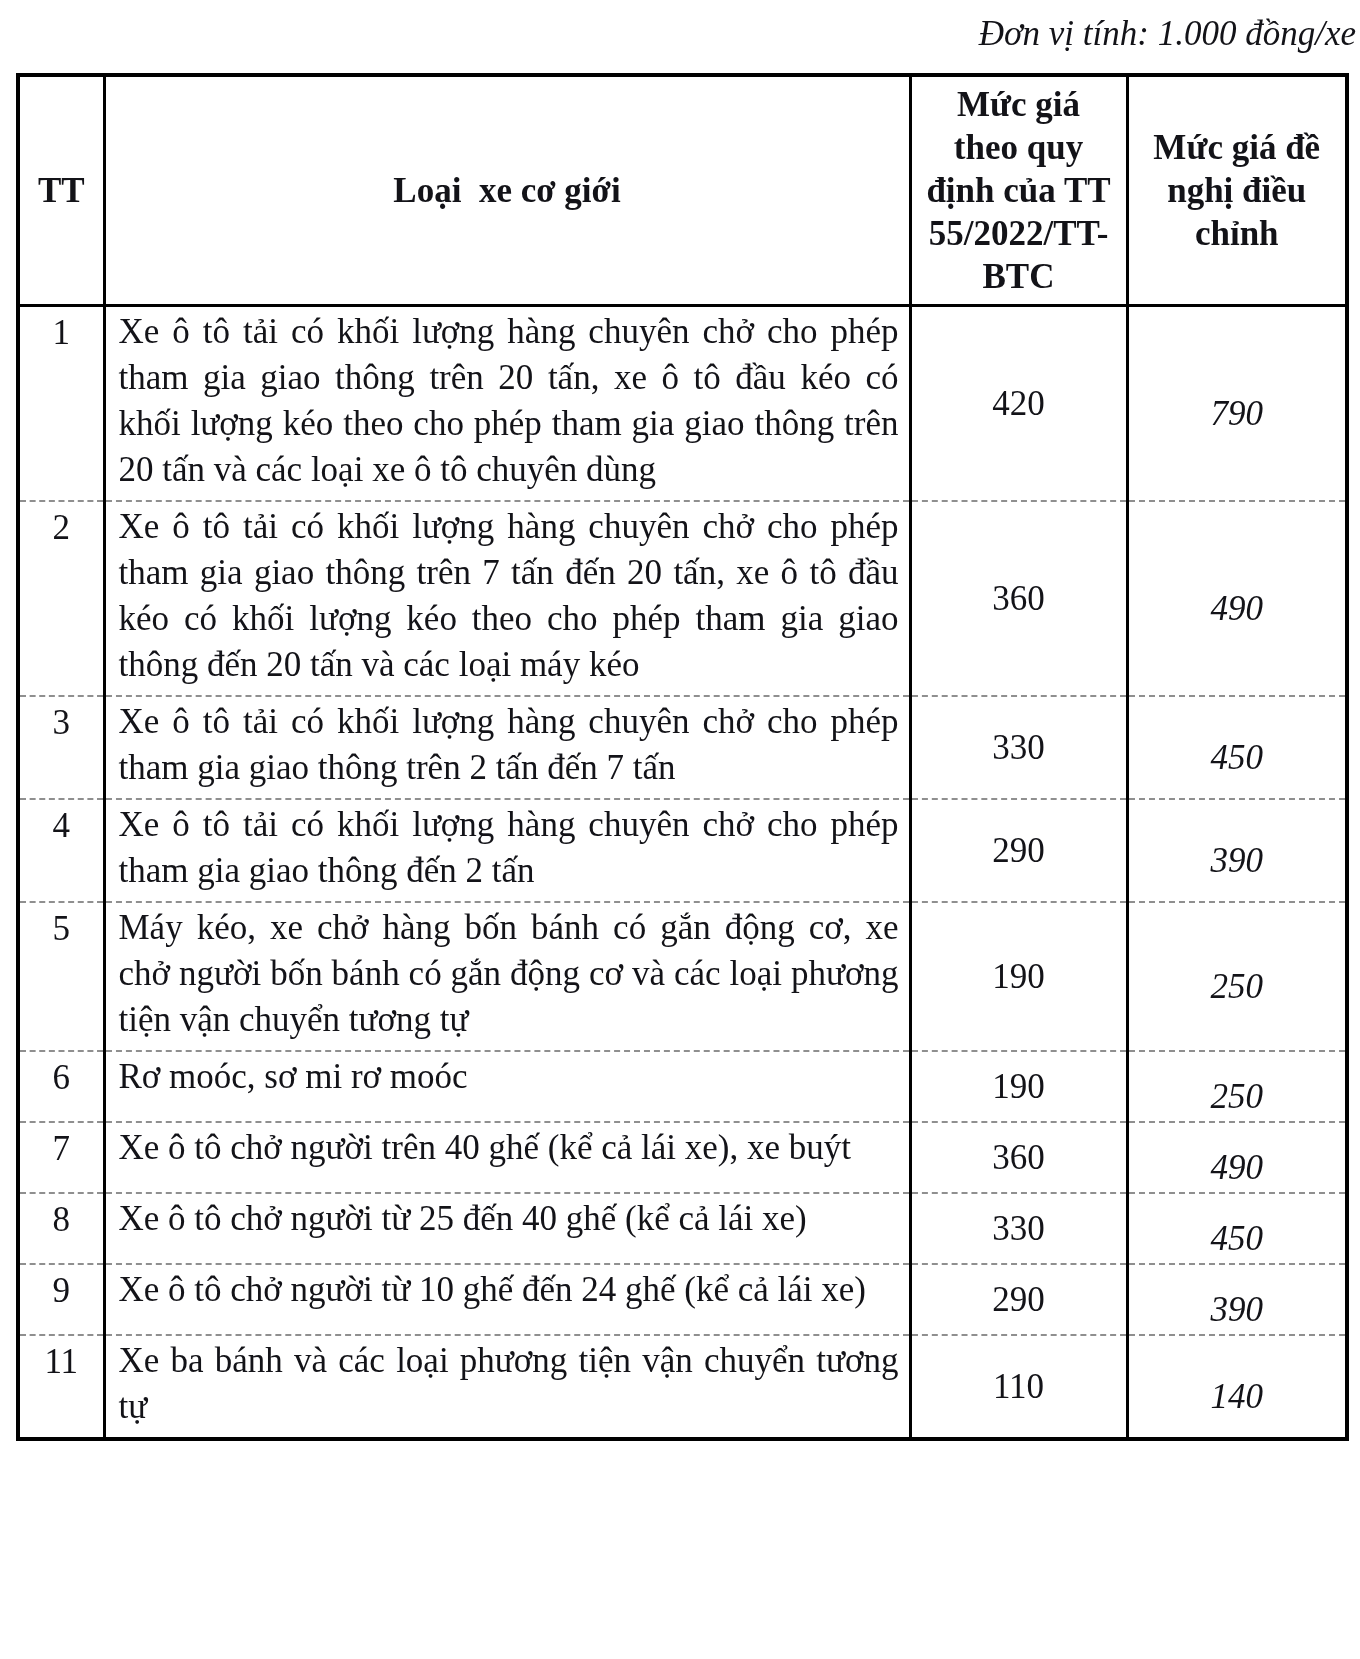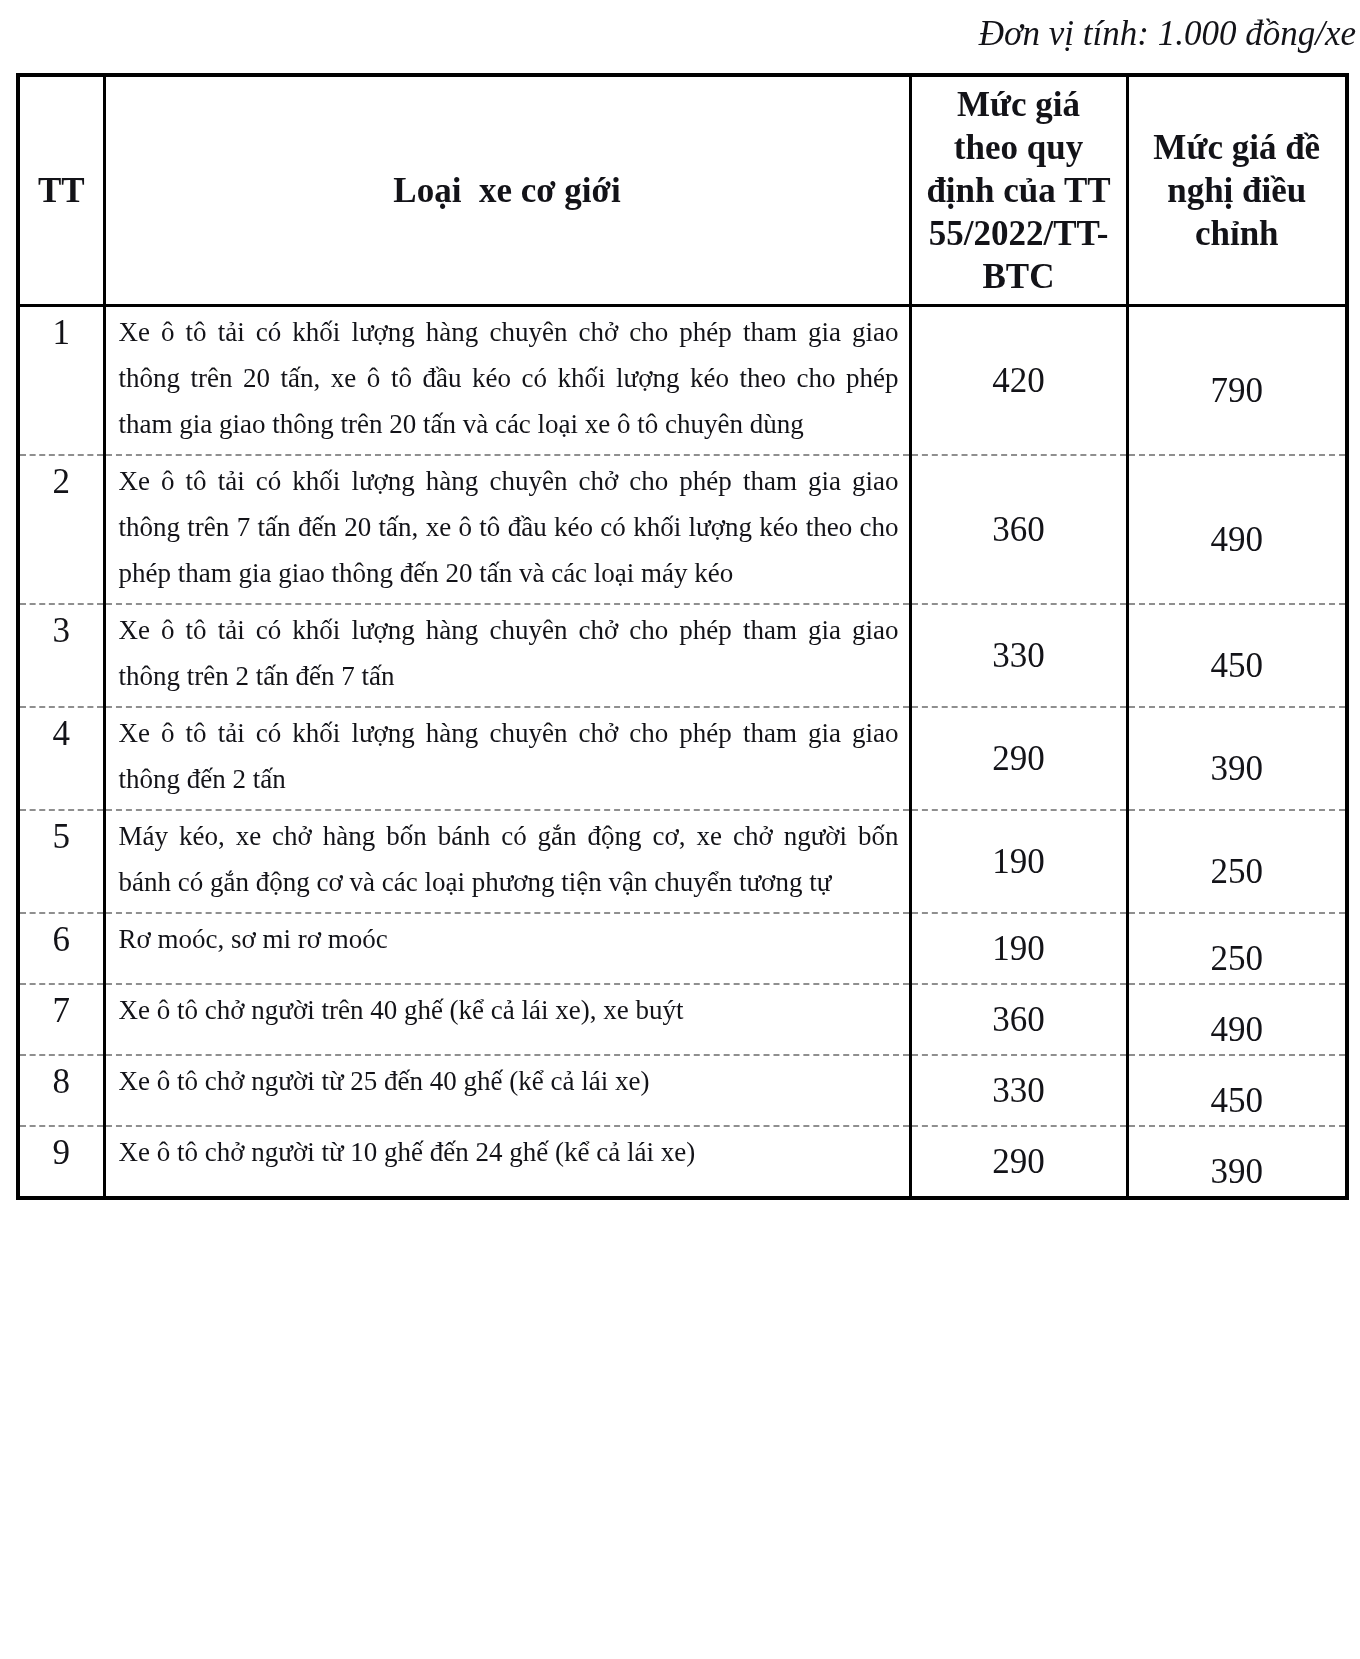--- a/index.html
+++ b/index.html
@@ -64,33 +64,34 @@
   }
   td.tt-cell {
     text-align: center;
     vertical-align: top;
     font-size: 35px;
     line-height: 46px;
     padding-top: 3px;
   }
   td.desc-cell {
     text-align: justify;
-    font-size: 27px;
+    font-size: 35px;
     line-height: 46px;
     padding: 2px 10px 7px 13px;
     vertical-align: top;
   }
   td.num-cell {
     text-align: center;
     vertical-align: middle;
     font-size: 35px;
     line-height: 46px;
   }
   td.num-proposed {
     padding-top: 22px;
+    font-style: italic;
   }
 </style>
 </head>
 <body>
 
 <div class="page">
 
   <div class="unit-caption">Đơn vị tính: 1.000 đồng/xe</div>
 
   <table class="fee-table">
@@ -162,16 +163,22 @@
         <td class="desc-cell">Xe ô tô chở người từ 25 đến 40 ghế (kể cả lái xe)</td>
         <td class="num-cell">330</td>
         <td class="num-cell num-proposed">450</td>
       </tr>
       <tr>
         <td class="tt-cell">9</td>
         <td class="desc-cell">Xe ô tô chở người từ 10 ghế đến 24 ghế (kể cả lái xe)</td>
         <td class="num-cell">290</td>
         <td class="num-cell num-proposed">390</td>
       </tr>
+      <tr>
+        <td class="tt-cell">11</td>
+        <td class="desc-cell">Xe ba bánh và các loại phương tiện vận chuyển tương tự</td>
+        <td class="num-cell">110</td>
+        <td class="num-cell num-proposed">140</td>
+      </tr>
     </tbody>
   </table>
 
 </div>
 
 </body></html>

